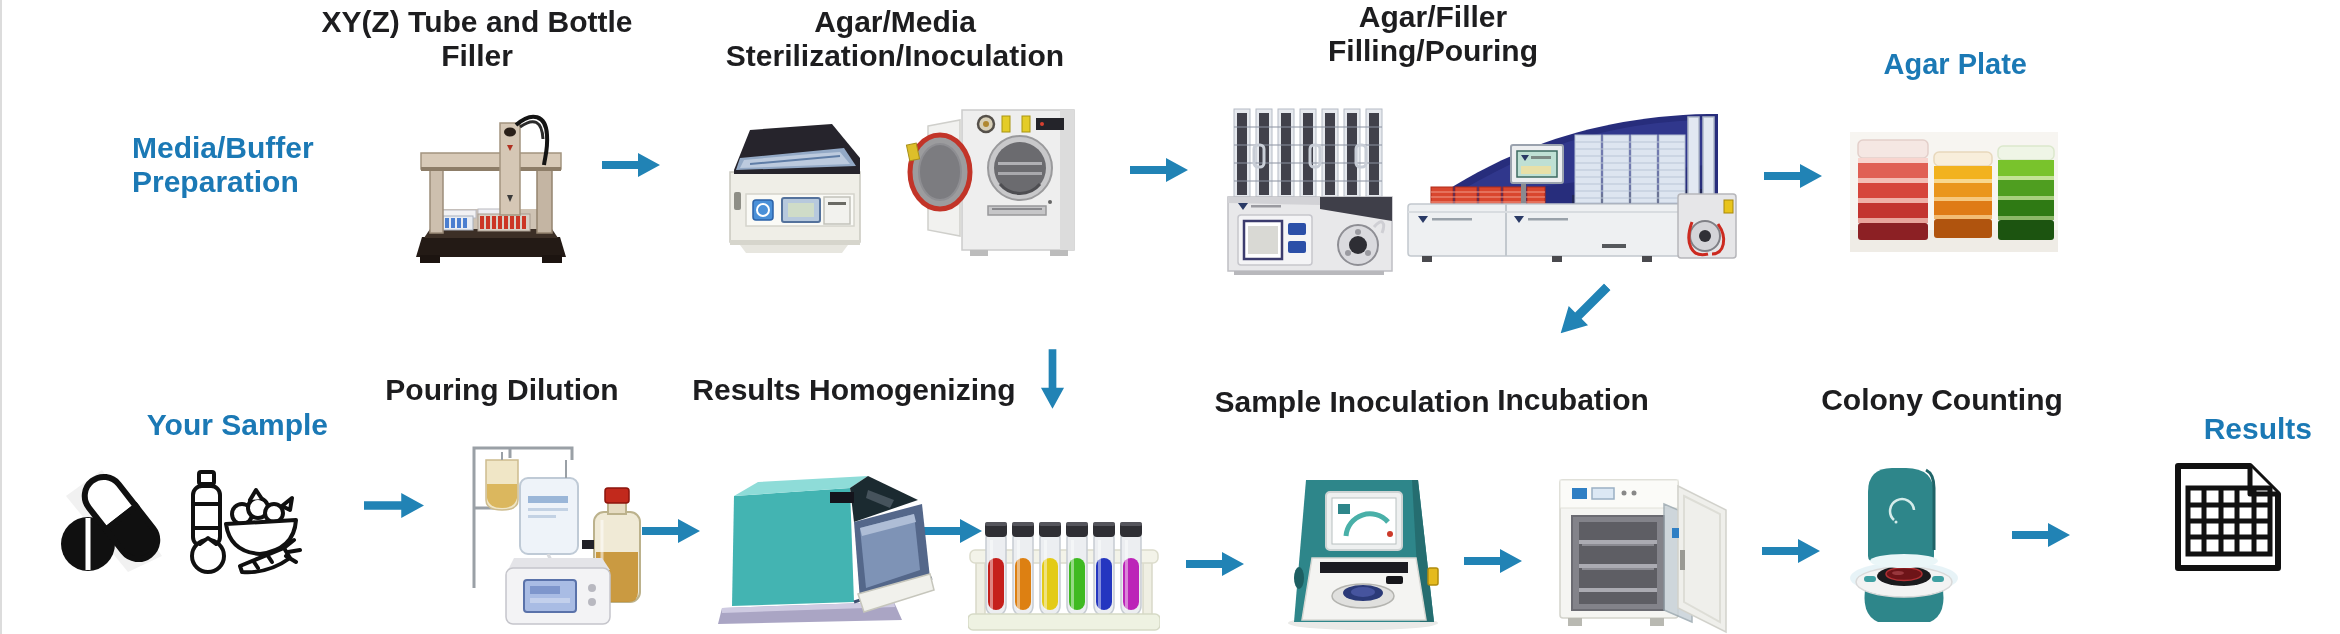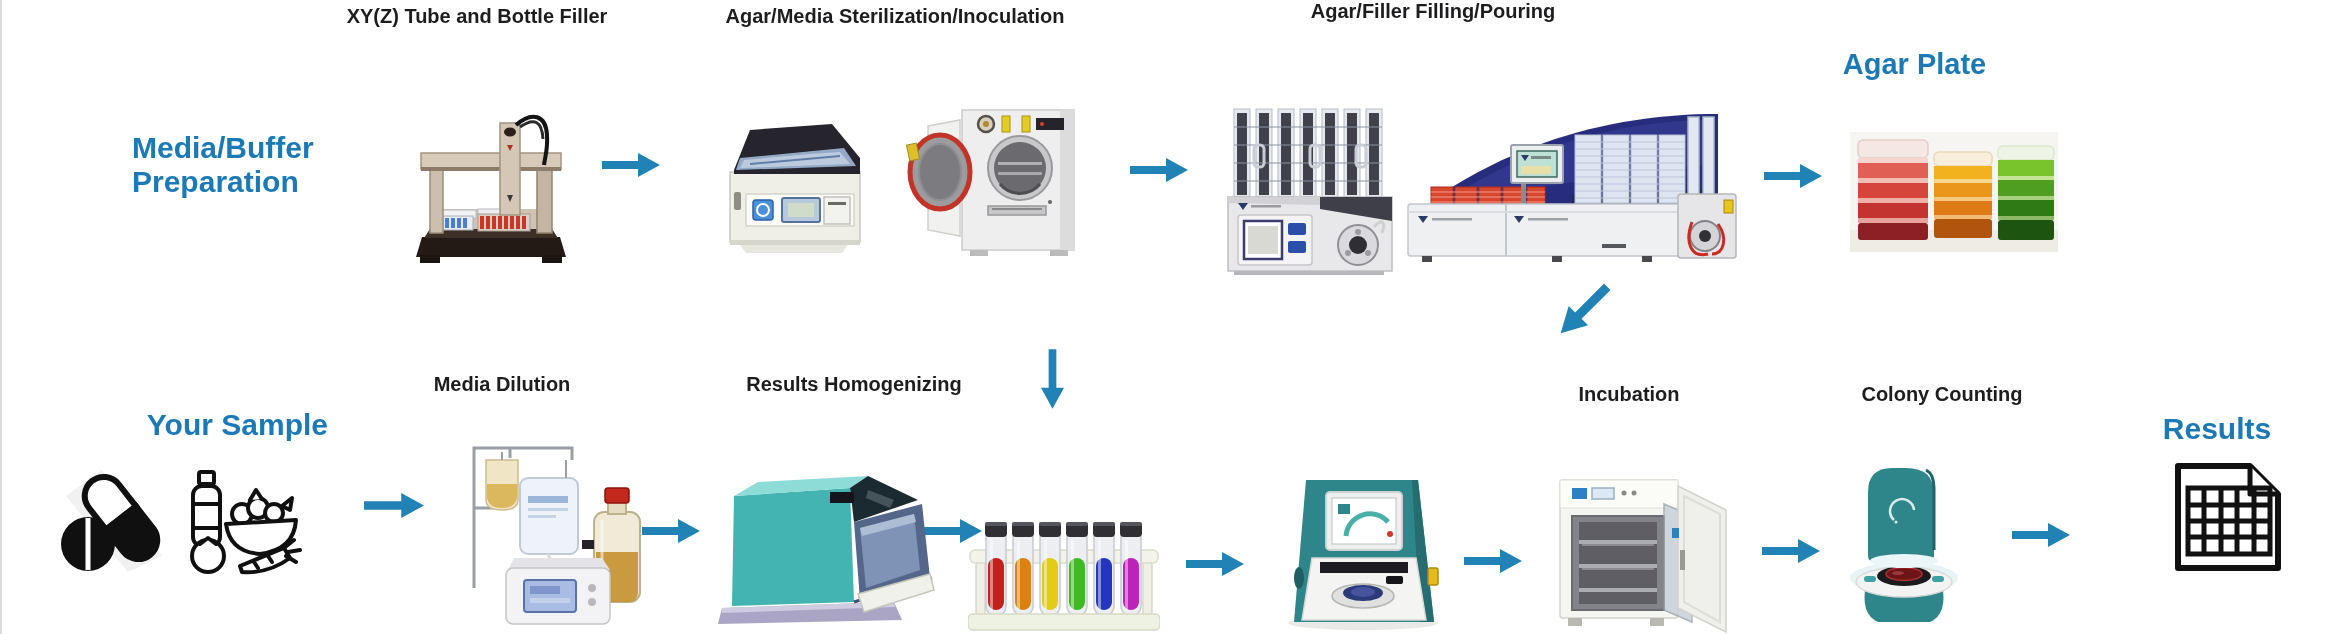--- a/index.html
+++ b/index.html
@@ -3,22 +3,22 @@
 <meta charset="utf-8">
 <style>
   html,body{margin:0;padding:0;background:#ffffff;}
   .canvas{
     position:relative;width:2340px;height:634px;background:#ffffff;overflow:hidden;
     font-family:"Liberation Sans","DejaVu Sans",sans-serif;
     border-left:2px solid #dcdcdc;
     box-sizing:border-box;
   }
   .lbl{position:absolute;font-weight:bold;color:#1d1d1f;text-align:center;
-       font-size:20px;line-height:1.12;letter-spacing:0;}
-  .blue{color:#1b79b5;}
+       font-size:30px;line-height:1.12;letter-spacing:0;}
+  .blue{color:#1b79b5;text-align:right;}
   .lane{font-size:30px;text-align:left;}
   .m{position:absolute;}
   .m svg{display:block;width:100%;height:100%;}
   .arrow{position:absolute;}
   .diag{display:flex;align-items:center;justify-content:center;}
   .diag svg{transform:rotate(135deg);}
 </style>
 </head>
 <body>
 
@@ -36,26 +36,27 @@
   <div class="lbl" style="left:280px;top:5px;width:390px;">XY(Z) Tube and Bottle Filler</div>
 
   <div class="lbl" style="left:668px;top:5px;width:450px;">Agar/Media Sterilization/Inoculation</div>
 
   <div class="lbl" style="left:1255px;top:0px;width:352px;">Agar/Filler Filling/Pouring</div>
 
   <div class="lbl blue" style="left:1800px;top:48px;width:225px;font-size:29px;">Agar Plate</div>
 
   <div class="lbl blue lane" style="left:66px;top:408px;width:260px;text-align:right;">Your Sample</div>
 
-  <div class="lbl" style="left:350px;top:373px;width:300px;">Media Dilution</div>
+  <div class="lbl" style="left:350px;top:373px;width:300px;">Pouring Dilution</div>
 
   <div class="lbl" style="left:677px;top:373px;width:350px;">Results Homogenizing</div>
 
-
-  <div class="lbl" style="left:1472px;top:383px;width:310px;">Incubation</div>
+  <div class="lbl" style="left:1175px;top:385px;width:350px;">Sample Inoculation</div>
+
+  <div class="lbl" style="left:1416px;top:383px;width:310px;">Incubation</div>
 
   <div class="lbl blue" style="left:2120px;top:412px;width:190px;font-size:30px;">Results</div>
 
   <div class="lbl" style="left:1760px;top:383px;width:360px;">Colony Counting</div>
 
   <svg class="arrow" viewBox="0 0 58 26" style="left:600px;top:152px;width:58px;height:26px">
       <use href="#arr" fill="#2183b5"></use>
     </svg>
   <svg class="arrow" viewBox="0 0 58 26" style="left:1128px;top:157px;width:58px;height:26px">
       <use href="#arr" fill="#2183b5"></use>

